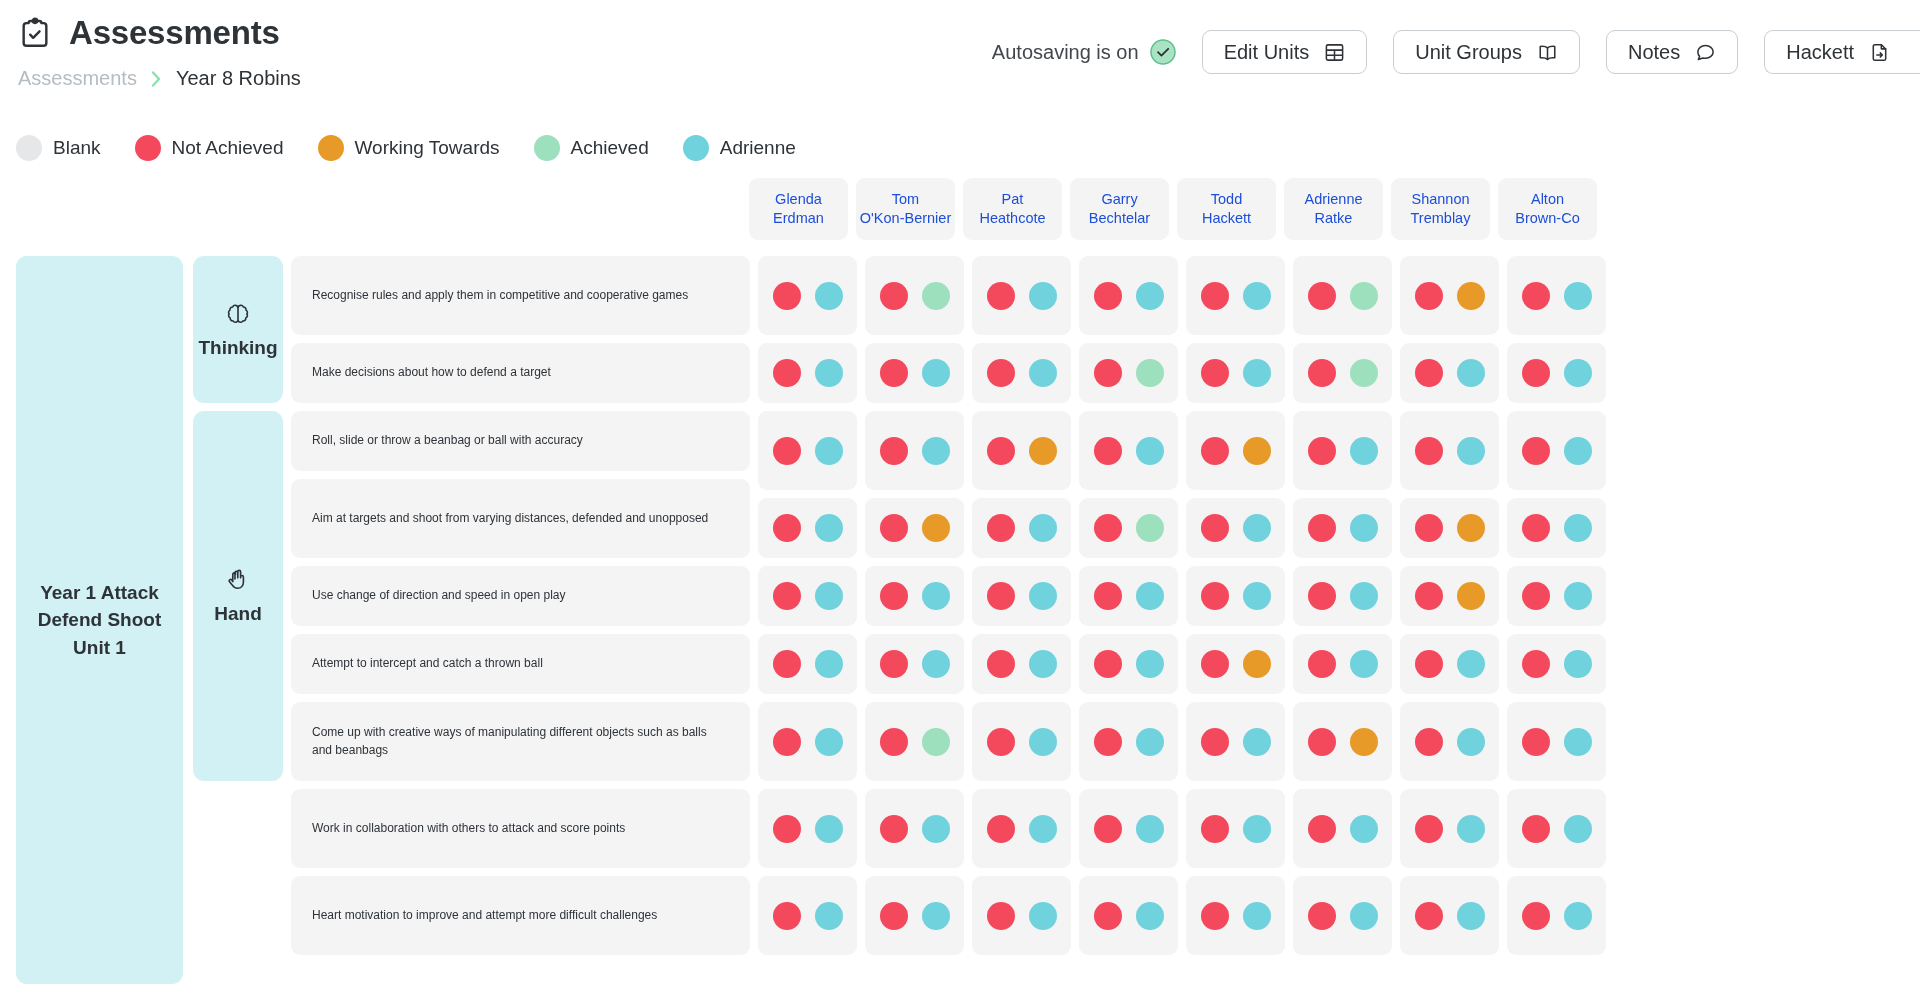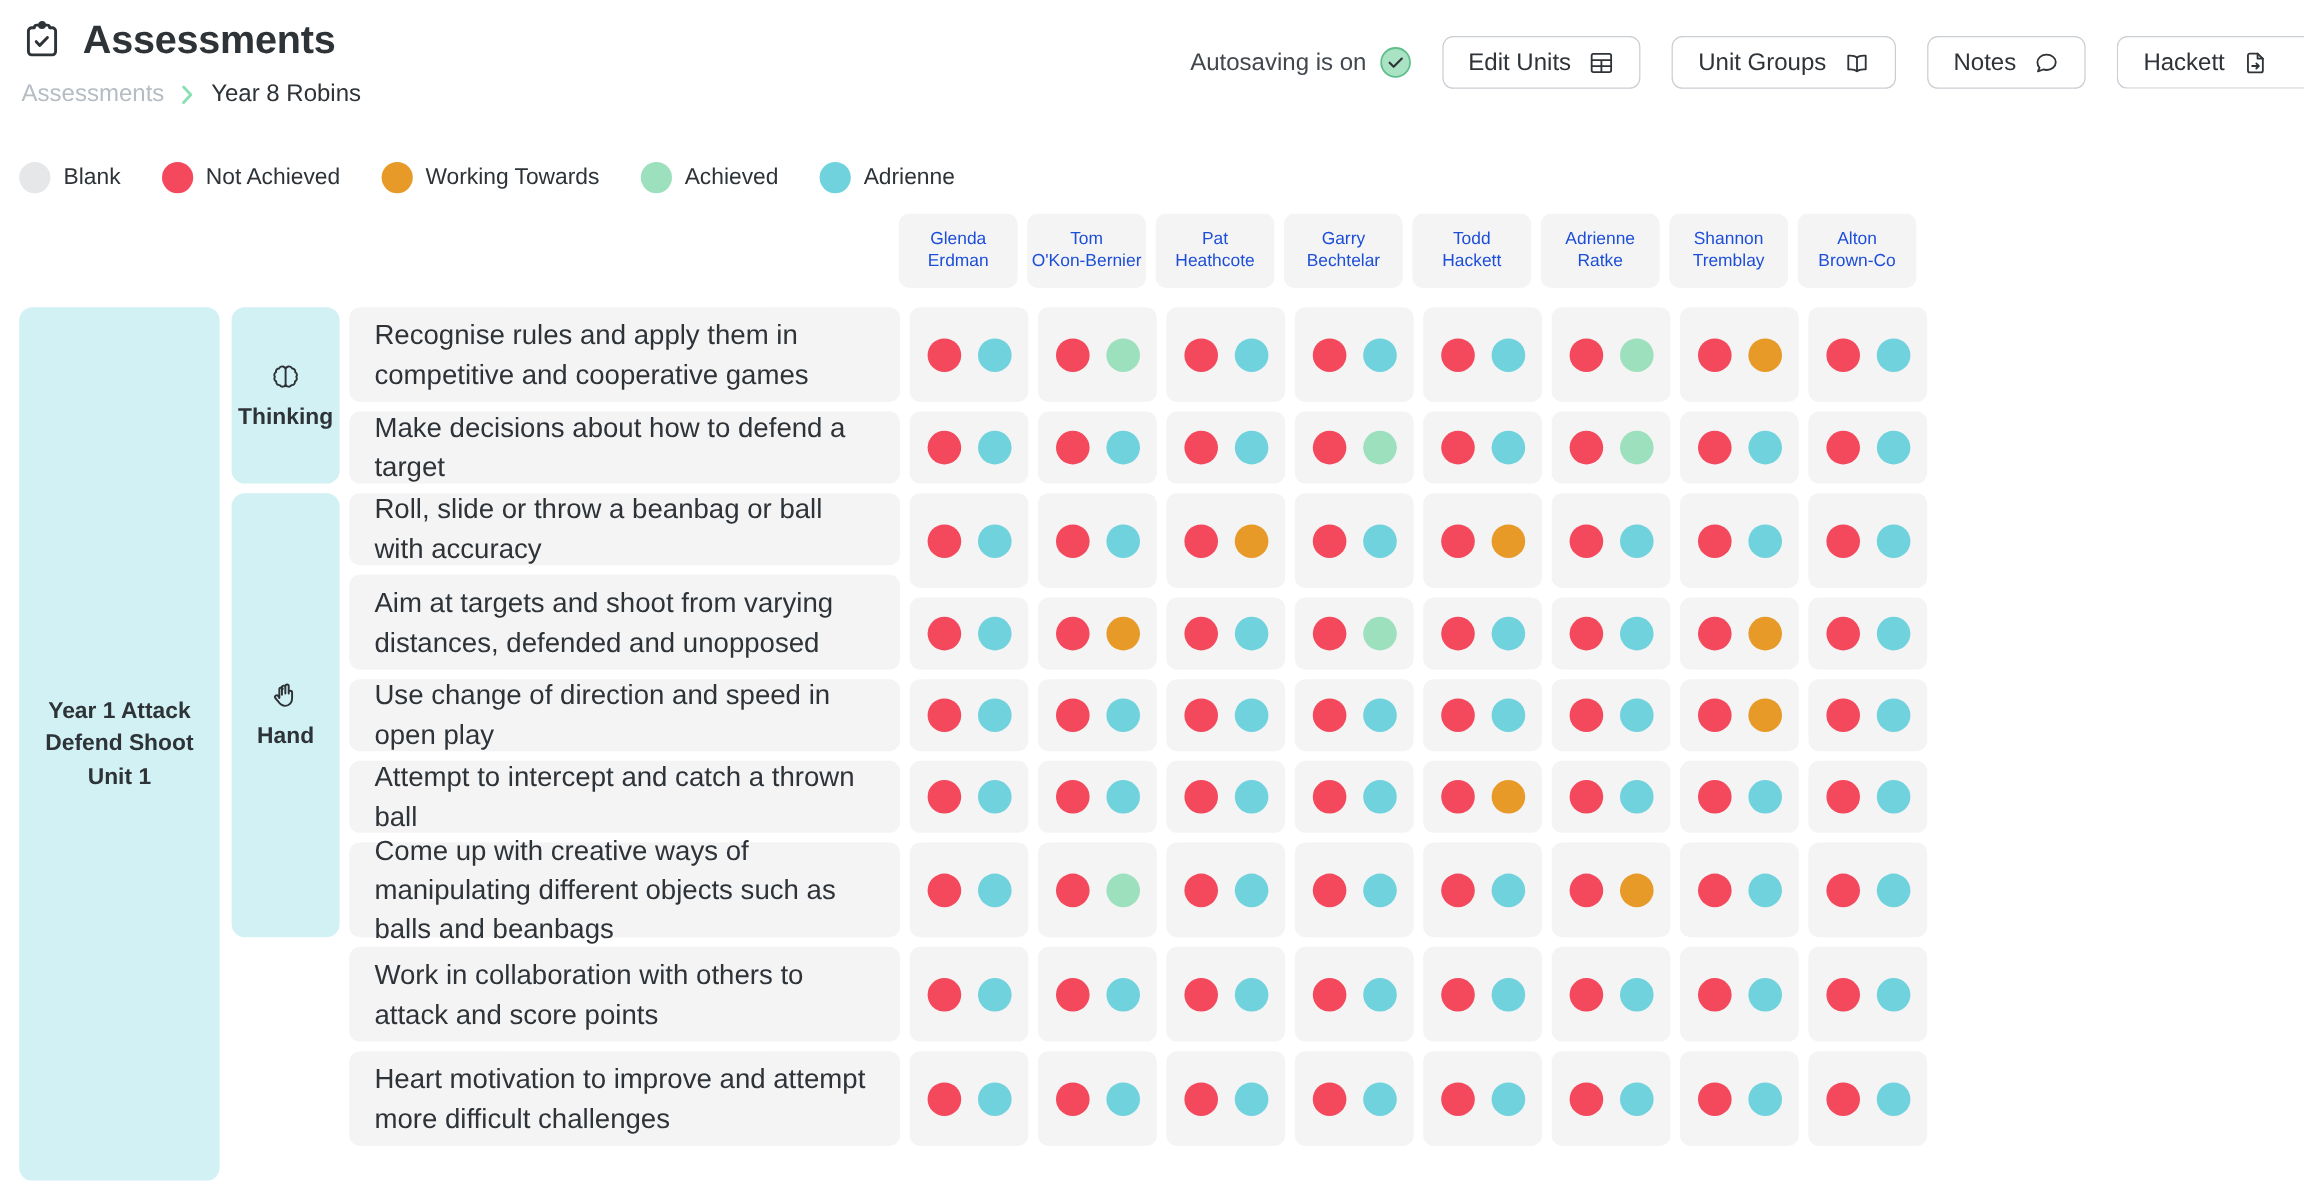--- a/index.html
+++ b/index.html
@@ -200,21 +200,21 @@
     flex-direction: column;
     gap: 8px;
     flex: 0 0 auto;
   }
   .obj-cell {
     background: #f4f4f5;
     border-radius: 9px;
     display: flex;
     align-items: center;
     padding: 0 21px;
-    font-size: 23px;
+    font-size: 12px;
     line-height: 1.42;
     color: #2e3338;
   }
 
   
   .marks-wrap {
     margin-left: 8px;
     display: flex;
     gap: 8px;
     flex: 0 0 auto;

